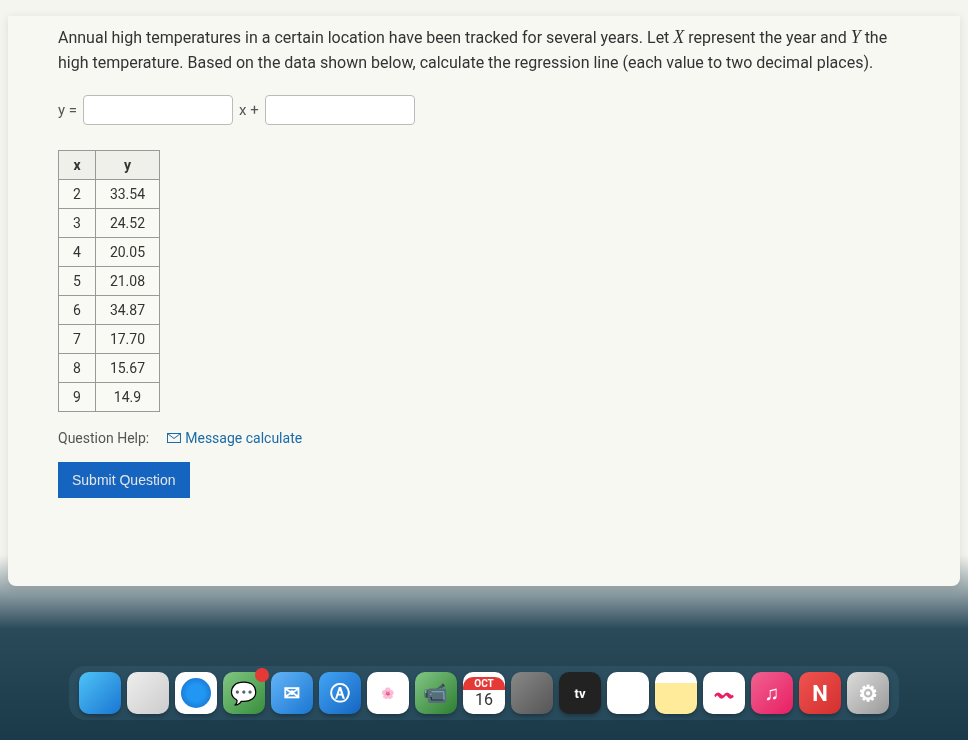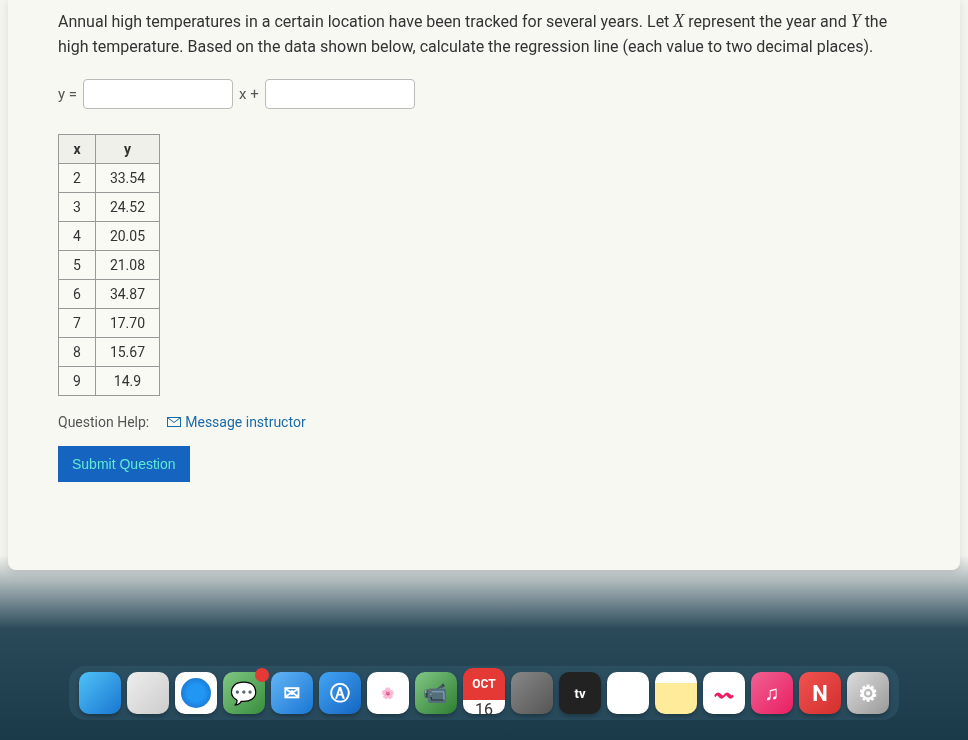--- a/index.html
+++ b/index.html
@@ -14,21 +14,21 @@
       width: 968px;
       position: relative;
       overflow: hidden;
     }
     .question-container {
       background: #f8f8f3;
       padding: 8px 50px 20px 50px;
       min-height: 570px;
       border-radius: 0 0 8px 8px;
       box-shadow: 0 2px 10px rgba(0,0,0,0.1);
-      margin: 0 8px;
+      margin: 16px 8px;
     }
     .question-text {
       color: #333;
       font-size: 16px;
       line-height: 1.5;
       margin-bottom: 20px;
     }
     .question-text .var {
       font-style: italic;
       font-family: "Times New Roman", serif;
@@ -82,21 +82,21 @@
       align-items: center;
       gap: 4px;
     }
     .mail-icon {
       width: 14px;
       height: 10px;
       display: inline-block;
     }
     .submit-btn {
       background: #1565c0;
-      color: #5eead4;
+      color: #e5e5e5;
       border: none;
       padding: 10px 14px;
       font-size: 14px;
       cursor: pointer;
     }
     
     .dock-area {
       position: absolute;
       bottom: 20px;
       left: 0;
@@ -137,21 +137,21 @@
     .launchpad span:nth-child(8){background:#5c6bc0;}
     .launchpad span:nth-child(9){background:#ffa726;}
     .safari { background: #fff; display:flex;align-items:center;justify-content:center;}
     .safari-inner{width:30px;height:30px;border-radius:50%;background:radial-gradient(circle,#2196f3 40%,#1565c0 100%);position:relative;}
     .messages { background: linear-gradient(135deg, #81c784, #388e3c); font-size:22px;}
     .mail-app { background: linear-gradient(135deg, #64b5f6, #1976d2); font-size:20px;}
     .appstore { background: linear-gradient(135deg, #42a5f5, #1565c0); font-size:20px;}
     .photos { background: #fff; }
     .facetime { background: linear-gradient(135deg, #81c784, #2e7d32); font-size:20px;}
     .calendar { background: #fff; flex-direction:column; color:#333;}
-    .calendar-top{background:#e53935;color:#fff;font-size:12px;width:100%;text-align:center;border-radius:10px 10px 0 0;padding:9px 0;}
+    .calendar-top{background:#e53935;color:#fff;font-size:10px;width:100%;text-align:center;border-radius:10px 10px 0 0;padding:1px 0;}
     .calendar-num{font-size:16px;color:#333;font-weight:normal;}
     .tv-app { background: #222; color:#fff; font-size:13px;}
     .reminders { background: #fff; display:flex;flex-direction:column;gap:2px;padding:8px;}
     .reminders span{height:3px;border-radius:2px;}
     .reminders span:nth-child(1){background:#ff7043;}
     .reminders span:nth-child(2){background:#42a5f5;}
     .reminders span:nth-child(3){background:#66bb6a;}
     .reminders span:nth-child(4){background:#ab47bc;}
     .notes { background: linear-gradient(to bottom, #fff 25%, #ffeb99 25%); }
     .freeform { background: #fff; color:#e91e63;font-size:18px;}
@@ -219,21 +219,21 @@
     </tbody>
   </table>
 
   <div class="help-row">
     <span>Question Help:</span>
     <a href="#" class="help-link">
       <svg class="mail-icon" viewBox="0 0 14 10">
           <rect x="0.5" y="0.5" width="13" height="9" fill="none" stroke="#1a6ba8" stroke-width="1"></rect>
           <path d="M0.5 0.5 L7 5.5 L13.5 0.5" fill="none" stroke="#1a6ba8" stroke-width="1"></path>
         </svg>
-      <span>Message instructor</span>
+      <span>Message calculate</span>
     </a>
   </div>
 
   <button class="submit-btn">
     <span>Submit Question</span>
   </button>
 </div>
 
 <div class="dock-area">
   <div class="dock">

